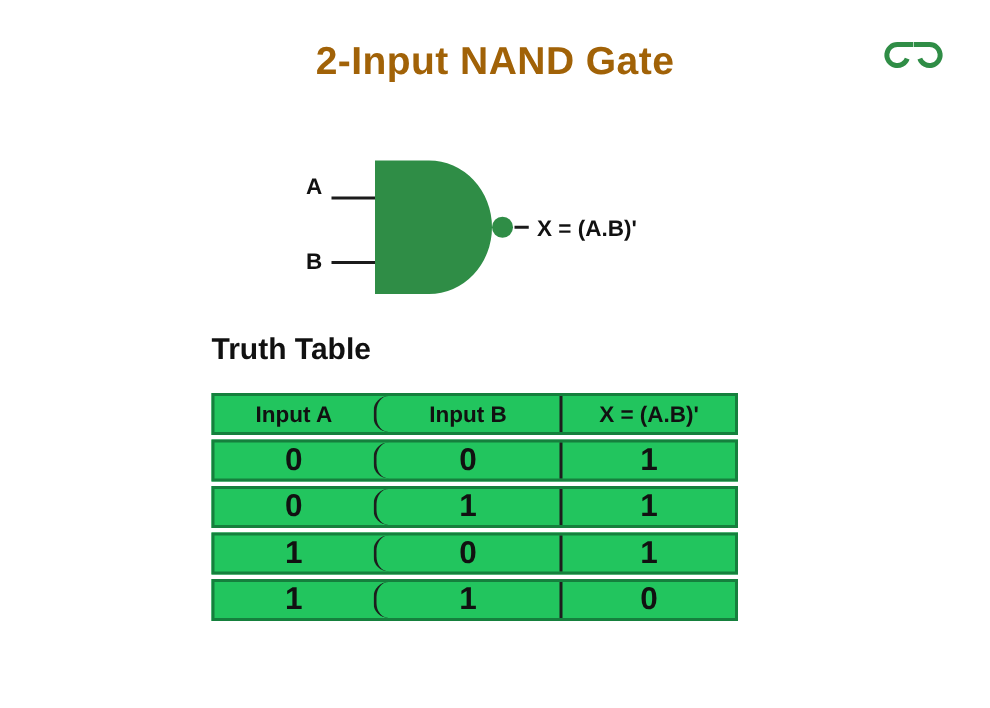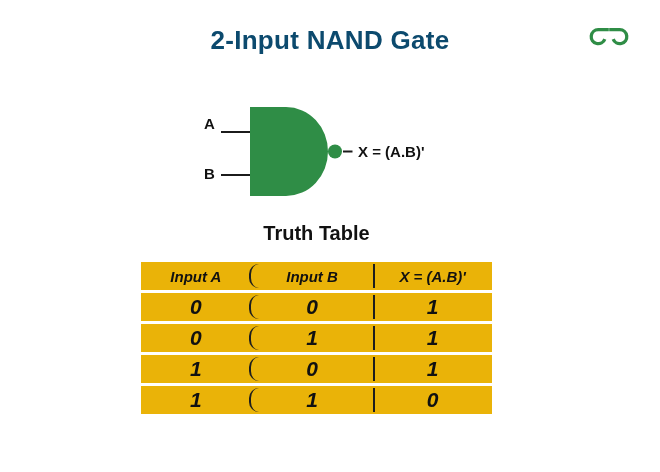--- a/index.html
+++ b/index.html
@@ -15,21 +15,21 @@
   
   .title {
     position: absolute;
     top: 25px;
     left: 0;
     width: 100%;
     text-align: center;
     font-size: 26px;
     font-weight: bold;
     letter-spacing: 0.3px;
-    color: #0c4a6e;
+    color: #a16207;
   }
 
   
   .logo {
     position: absolute;
     left: 587px;
     top: 26px;
     width: 44px;
     height: 22px;
   }
@@ -48,40 +48,39 @@
     font-size: 15px;
     fill: #111111;
   }
 
   
   .tt-heading {
     position: absolute;
     left: 141px;
     top: 222px;
     width: 351px;
-    text-align: center;
+    text-align: left;
     font-size: 20px;
     font-weight: bold;
     color: #111111;
   }
 
   
   .ttable {
     position: absolute;
     left: 141px;
     top: 262px;
     width: 351px;
   }
   .trow {
     display: flex;
     box-sizing: border-box;
     height: 28px;
-    border: 2px solid #eab308;
-    background: #eab308;
-    font-style: italic;
+    border: 2px solid #15803d;
+    background: #22c55e;
   }
   .trow + .trow { margin-top: 3px; }
   .tcell {
     box-sizing: border-box;
     display: flex;
     align-items: center;
     justify-content: center;
     color: #111111;
   }
   .tcell:nth-child(1) { width: 107px; }

